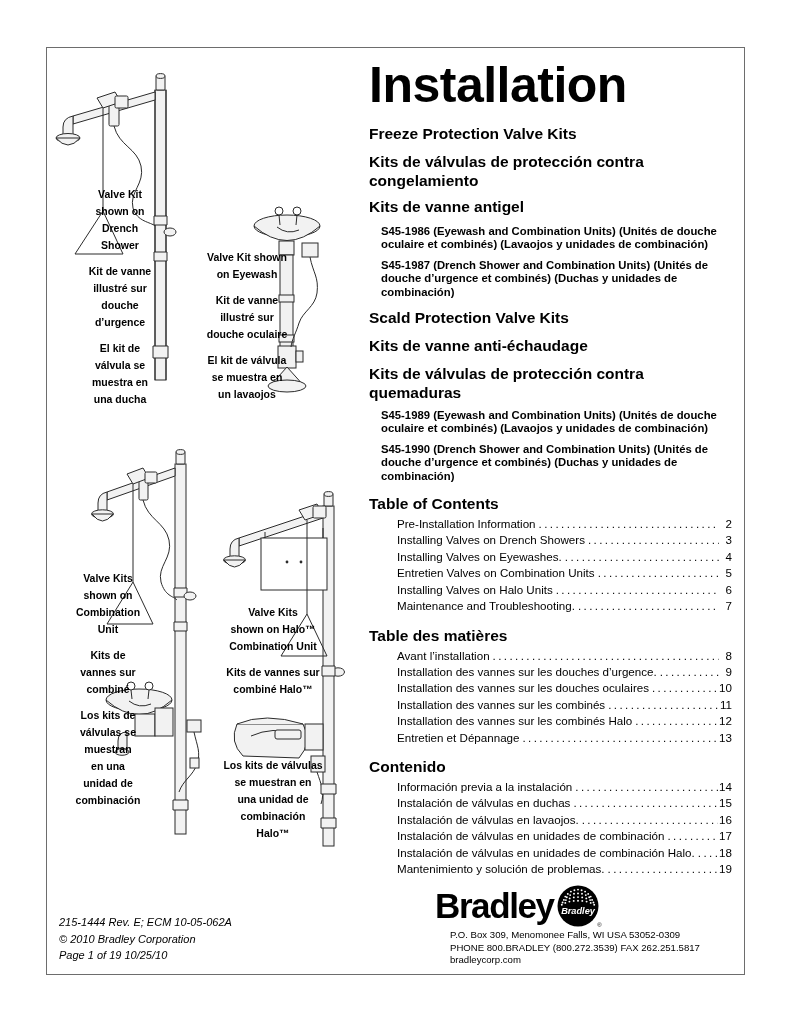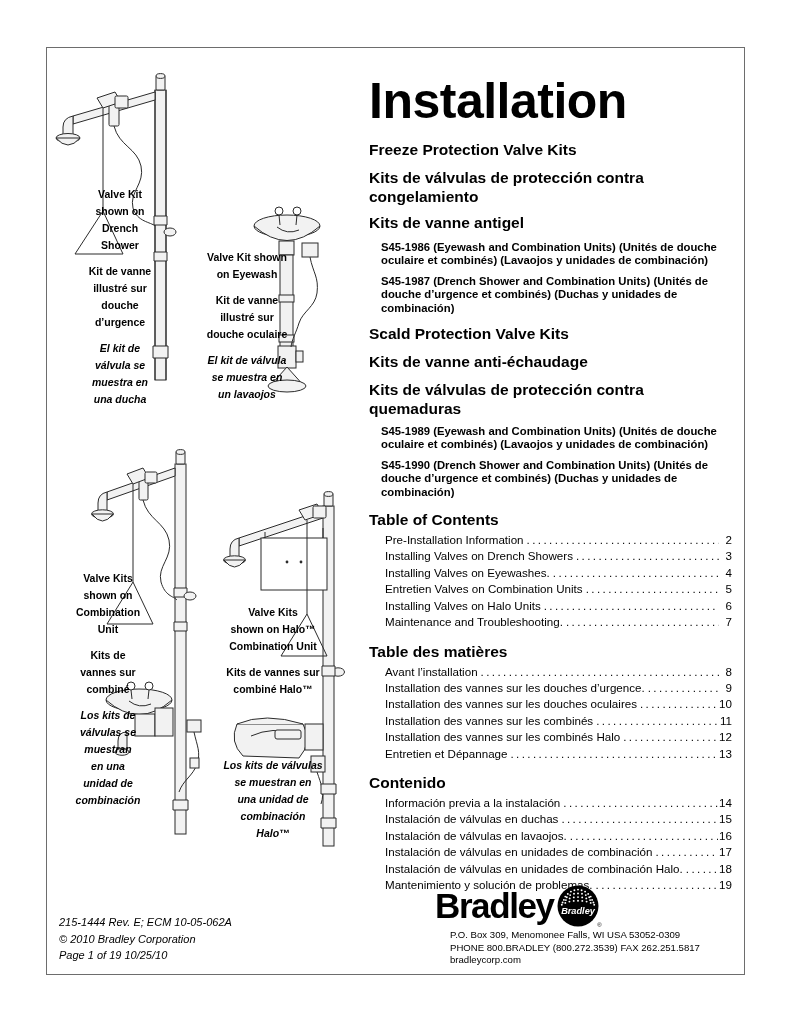--- a/index.html
+++ b/index.html
@@ -42,27 +42,27 @@
   
   .caption {
     position: absolute;
     font-weight: bold;
     font-size: 10.5px;
     line-height: 17px;
     text-align: center;
     color: #000;
   }
   .caption .grp { margin-bottom: 9px; }
-  .caption .grp:last-child { margin-bottom: 0; font-style: italic; }
+  .caption .grp:last-child { margin-bottom: 0; }
 
   
   #text-column {
     position: absolute;
     left: 322px;
-    top: 16px;
+    top: 0px;
     width: 377px;
     height: 862px;
     padding: 0 14px 0 0;
     box-sizing: border-box;
   }
 
   #doc-title {
     font-size: 50px;
     font-weight: bold;
     letter-spacing: -0.5px;
@@ -89,21 +89,21 @@
 
   .toc-head {
     font-size: 15.5px;
     font-weight: bold;
     line-height: 19px;
     margin: 11px 0 3px 0;
   }
 
   ul.toc {
     list-style: none;
-    margin: 0 0 0 16px;
+    margin: 0 0 0 28px;
     padding: 0;
   }
   ul.toc li {
     font-size: 11.6px;
     line-height: 16.4px;
     display: flex;
     align-items: baseline;
     white-space: nowrap;
   }
   ul.toc li .lbl { flex: 0 0 auto; }

